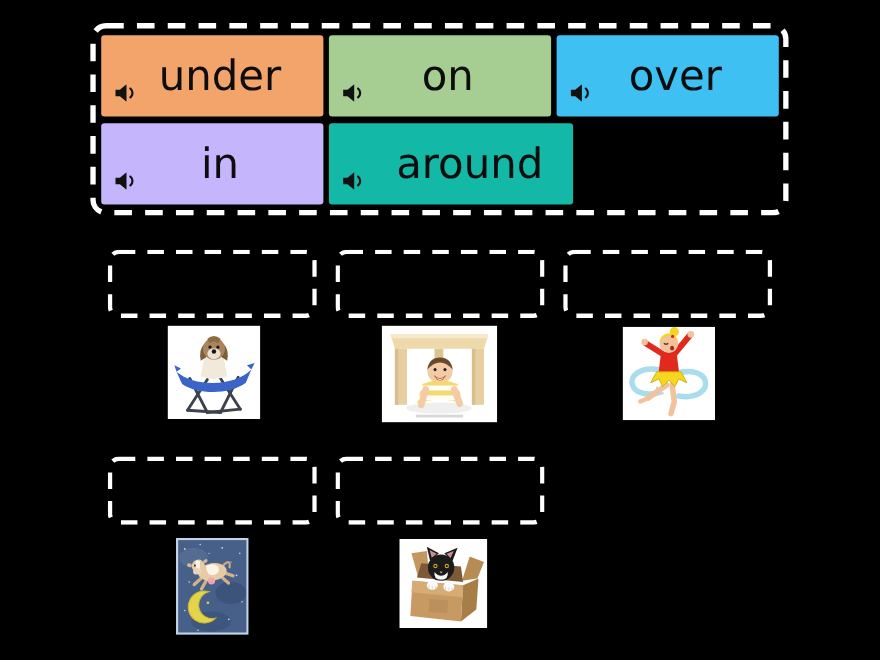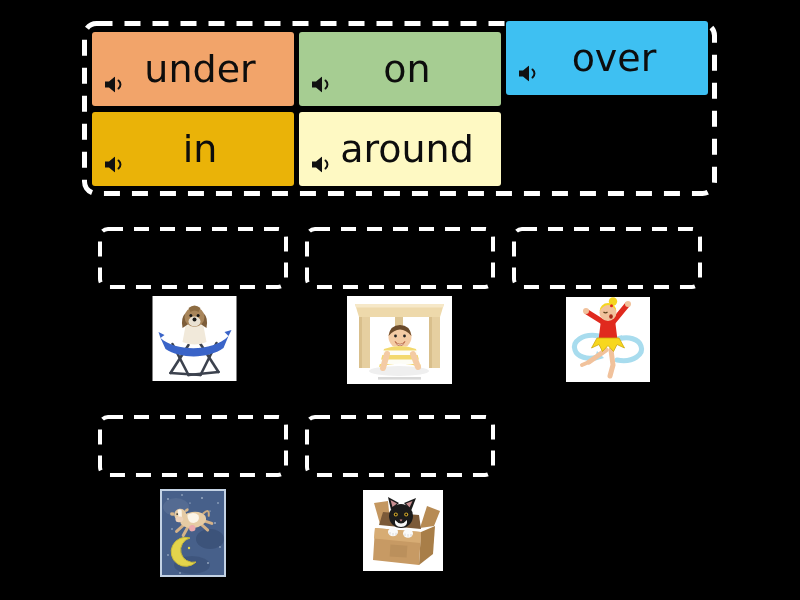--- a/index.html
+++ b/index.html
@@ -17,21 +17,21 @@
     position:absolute; width:202px; height:74px; border-radius:3px;
     display:flex; align-items:center; justify-content:center;
     color:#0d0d0d; font-size:38px; line-height:1; cursor:grab; user-select:none;
   }
   .tile .spk { position:absolute; left:12px; top:50%; transform:translateY(-50%);
                width:20px; height:17px; display:block; cursor:pointer; }
   .tile .lbl { padding-left:14px; }
 
   .t0 { left:10px;  top:11px; }
   .t1 { left:217px; top:11px; }
-  .t2 { left:424px; top:0; }
+  .t2 { left:424px; top:11px; }
   .t3 { left:10px;  top:91px; }
   .t4 { left:217px; top:91px; }
 
   
   .drop { width:190px; height:62px; cursor:pointer; }
   .d1 { left:98px;  top:227px; }
   .d2 { left:305px; top:227px; }
   .d3 { left:512px; top:227px; }
   .d4 { left:98px;  top:415px; }
   .d5 { left:305px; top:415px; }
@@ -78,31 +78,31 @@
     <div class="tile t2" style="background-color: rgb(62, 192, 242);">
       <span class="spk">
         <svg viewBox="0 0 20 16">
             <path d="M1 5v6h4l6 5V0L5 5H1z" fill="#111"></path>
             <path d="M14.5 4c2.6 2.3 2.6 5.7 0 8" fill="none" stroke="#111" stroke-width="2" stroke-linecap="round"></path>
           </svg>
       </span>
       <span class="lbl">over</span>
     </div>
 
-    <div class="tile t3" style="background-color: #eab308;">
+    <div class="tile t3" style="background-color: #c4b5fd;">
       <span class="spk">
         <svg viewBox="0 0 20 16">
             <path d="M1 5v6h4l6 5V0L5 5H1z" fill="#111"></path>
             <path d="M14.5 4c2.6 2.3 2.6 5.7 0 8" fill="none" stroke="#111" stroke-width="2" stroke-linecap="round"></path>
           </svg>
       </span>
       <span class="lbl">in</span>
     </div>
 
-    <div class="tile t4" style="background-color: #fef9c3;">
+    <div class="tile t4" style="background-color: #14b8a6; padding-left: 20px;">
       <span class="spk">
         <svg viewBox="0 0 20 16">
             <path d="M1 5v6h4l6 5V0L5 5H1z" fill="#111"></path>
             <path d="M14.5 4c2.6 2.3 2.6 5.7 0 8" fill="none" stroke="#111" stroke-width="2" stroke-linecap="round"></path>
           </svg>
       </span>
       <span class="lbl">around</span>
     </div>
   </div>
 

